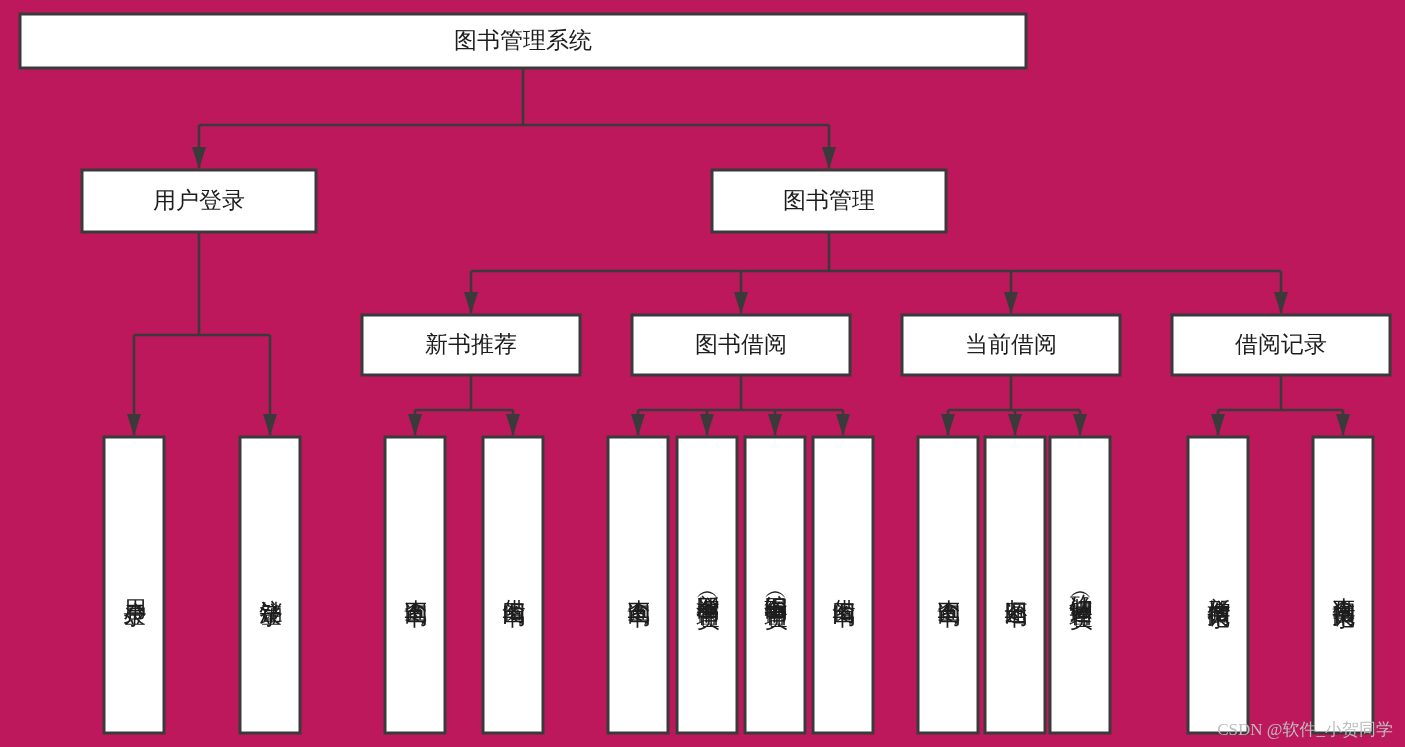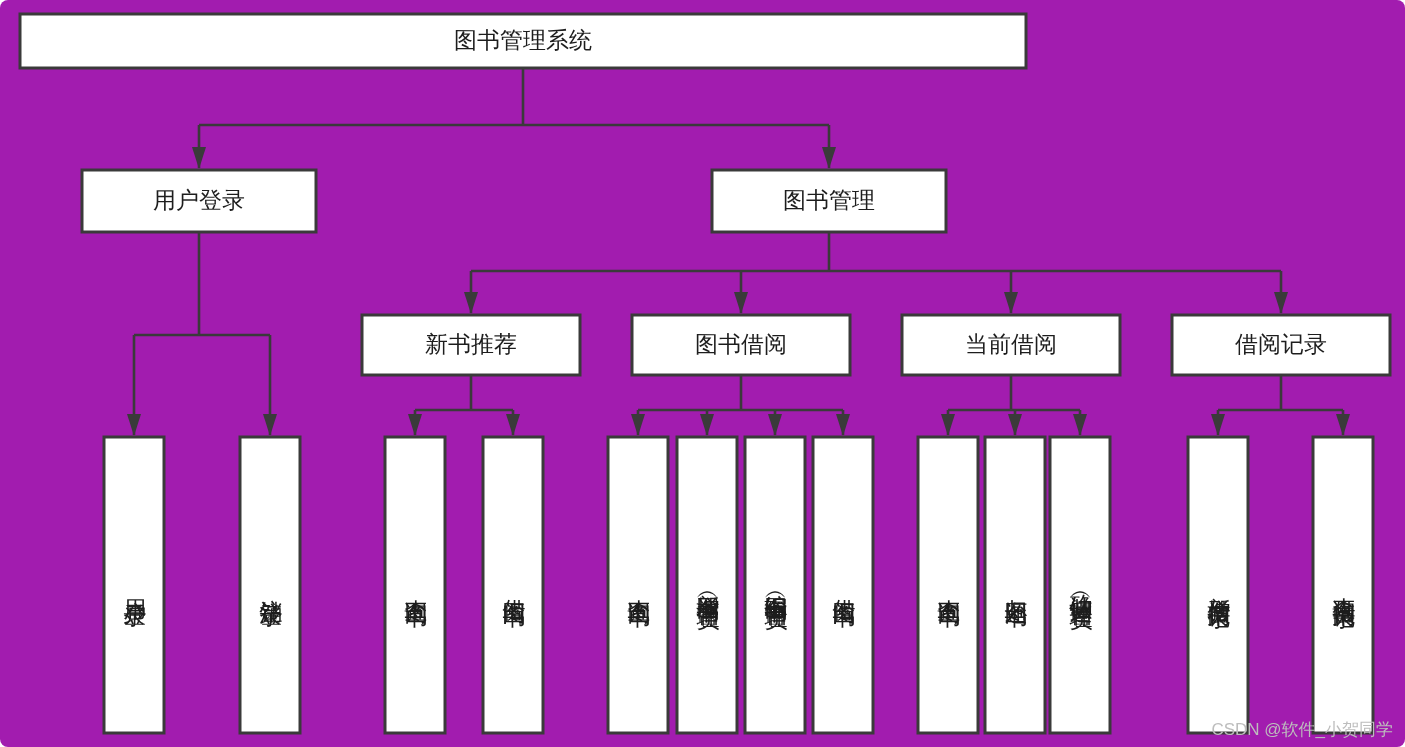--- a/index.html
+++ b/index.html
@@ -1,33 +1,33 @@
 <!DOCTYPE html>
 <html><head>
 <meta charset="utf-8">
 <style>
   html,body{margin:0;padding:0;background:#ffffff;}
   body{
     width:1405px;height:747px;overflow:hidden;
     font-family:"Liberation Sans","DejaVu Sans",sans-serif;
   }
-  #diagram-root{position:relative;width:1405px;height:747px;background:#a21caf;border-radius:8px;}
+  #diagram-root{position:relative;width:1405px;height:747px;background:#be185d;}
   svg#diagram-canvas{position:absolute;left:0;top:0;width:1405px;height:747px;display:block;}
   .node-box{fill:#ffffff;stroke:#3a3a3a;stroke-width:3;}
   .connector{fill:none;stroke:#3a3a3a;stroke-width:2.6;stroke-linecap:butt;}
   .arrow-head{fill:#3a3a3a;stroke:none;}
   .node-label{
     font-family:"DejaVu Sans","Liberation Sans",sans-serif;
     fill:#1d1d1d;text-anchor:middle;dominant-baseline:middle;
   }
   .node-label.horiz{font-size:23px;}
   .node-label.vert{font-size:23px;writing-mode:vertical-rl;letter-spacing:2px;}
   .watermark{
     position:absolute;right:12px;bottom:6px;
-    font-family:Liberation Sans, sans-serif;
+    font-family:Liberation Serif, serif;
     font-size:17px;color:#bdbdbd;white-space:nowrap;user-select:none;
   }
 </style>
 </head>
 <body>
 
 <div id="diagram-root">
 
   <svg id="diagram-canvas" viewBox="0 0 1405 747" xmlns="http://www.w3.org/2000/svg">
     <g id="connector-layer">

